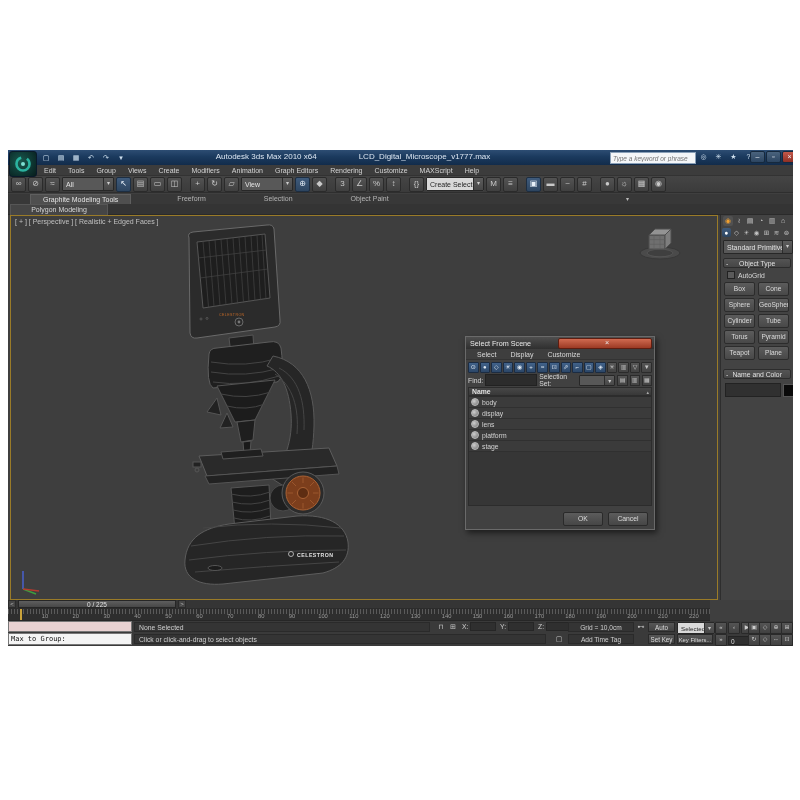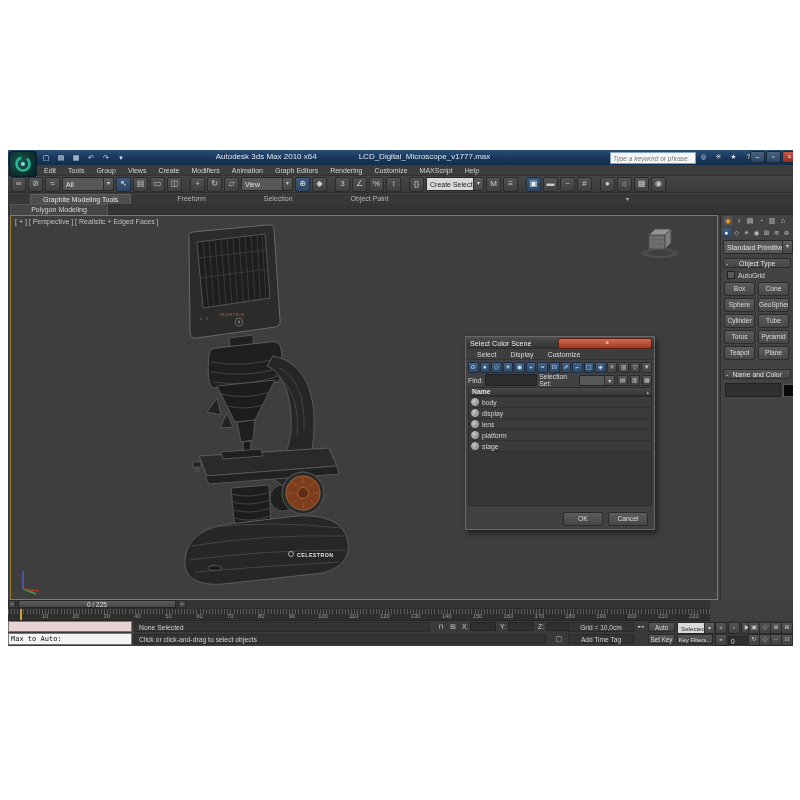--- a/index.html
+++ b/index.html
@@ -405,21 +405,21 @@
       <span class="r-title">Name and Color</span>
     </div>
     <div class="abs namefield">
       <input style="">
       <span class="swatch"></span>
     </div>
   </div>
 
   <div class="abs dialog">
     <div class="abs dlg-title">
-      <span>Select Color Scene</span>
+      <span>Select From Scene</span>
       <span class="dlg-close">×</span>
     </div>
     <div class="abs dlg-menus">
         <span class="dlg-menu-item">Select</span>
         <span class="dlg-menu-item">Display</span>
         <span class="dlg-menu-item">Customize</span>
       </div>
     <div class="abs dlg-tools">
       <span class="dtb">⊙</span>
       <span class="dtb">●</span>
@@ -512,21 +512,21 @@
         <span class="tick-label" style="left: 562.2px;">180</span>
         <span class="tick-label" style="left: 593.1px;">190</span>
         <span class="tick-label" style="left: 624px;">200</span>
         <span class="tick-label" style="left: 654.9px;">210</span>
         <span class="tick-label" style="left: 685.8px;">220</span>
       </div>
   </div>
 
   <div class="abs statusbar">
     <div class="abs listener-pink"></div>
-    <div class="abs listener-white">Max to Auto:</div>
+    <div class="abs listener-white">Max to Group:</div>
     <div class="abs sunken stat-sel">None Selected</div>
     <div class="abs sunken stat-prompt">Click or click-and-drag to select objects</div>
     <span class="abs st-ic" style="left:428px;top:1px">⊓</span>
     <span class="abs st-ic" style="left:440px;top:1px">⊞</span>
     <span class="abs coord-lbl" style="left:454px;top:2px">X:</span>
     <span class="abs sunken coord-field" style="left:462px;top:1px"></span>
     <span class="abs coord-lbl" style="left:492px;top:2px">Y:</span>
     <span class="abs sunken coord-field" style="left:500px;top:1px"></span>
     <span class="abs coord-lbl" style="left:530px;top:2px">Z:</span>
     <span class="abs sunken coord-field" style="left:538px;top:1px"></span>

